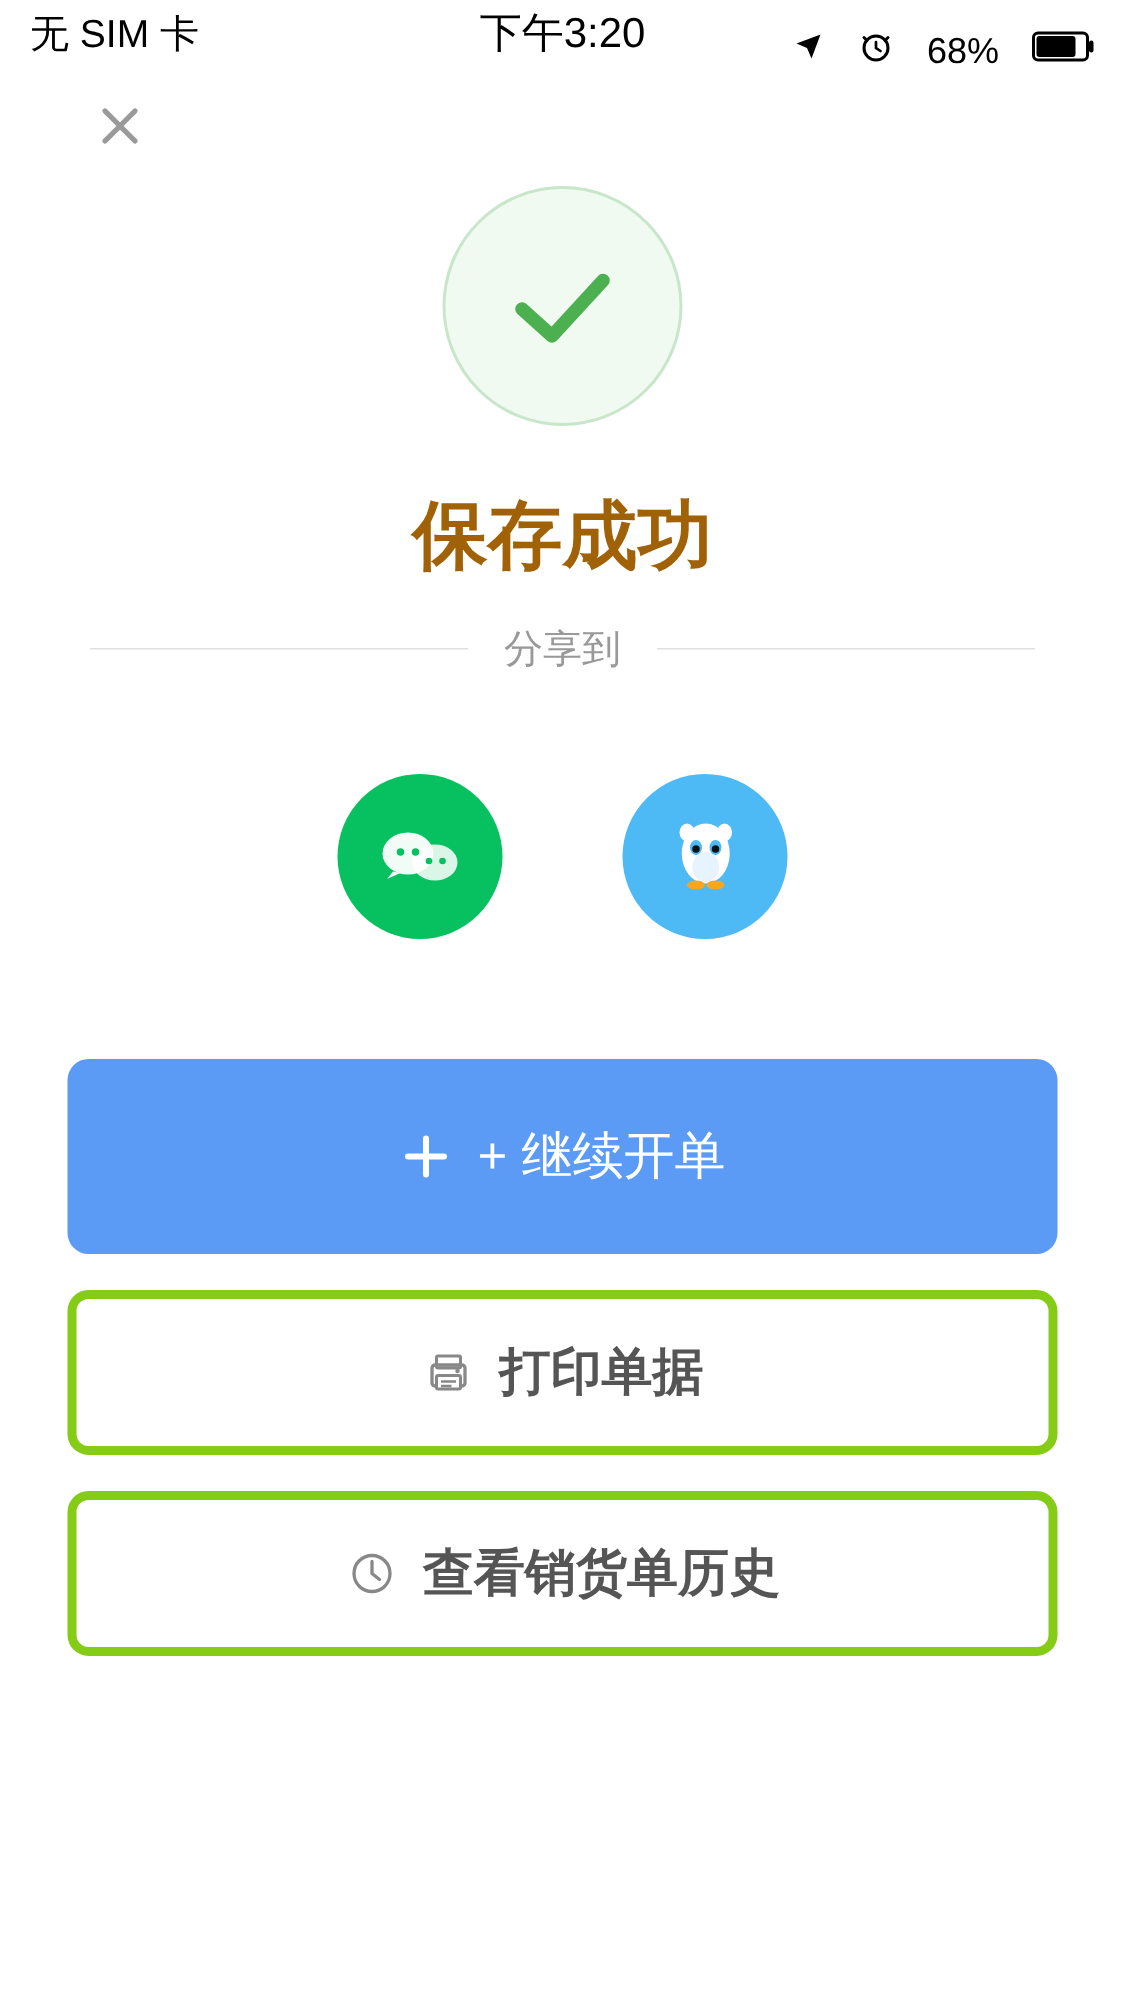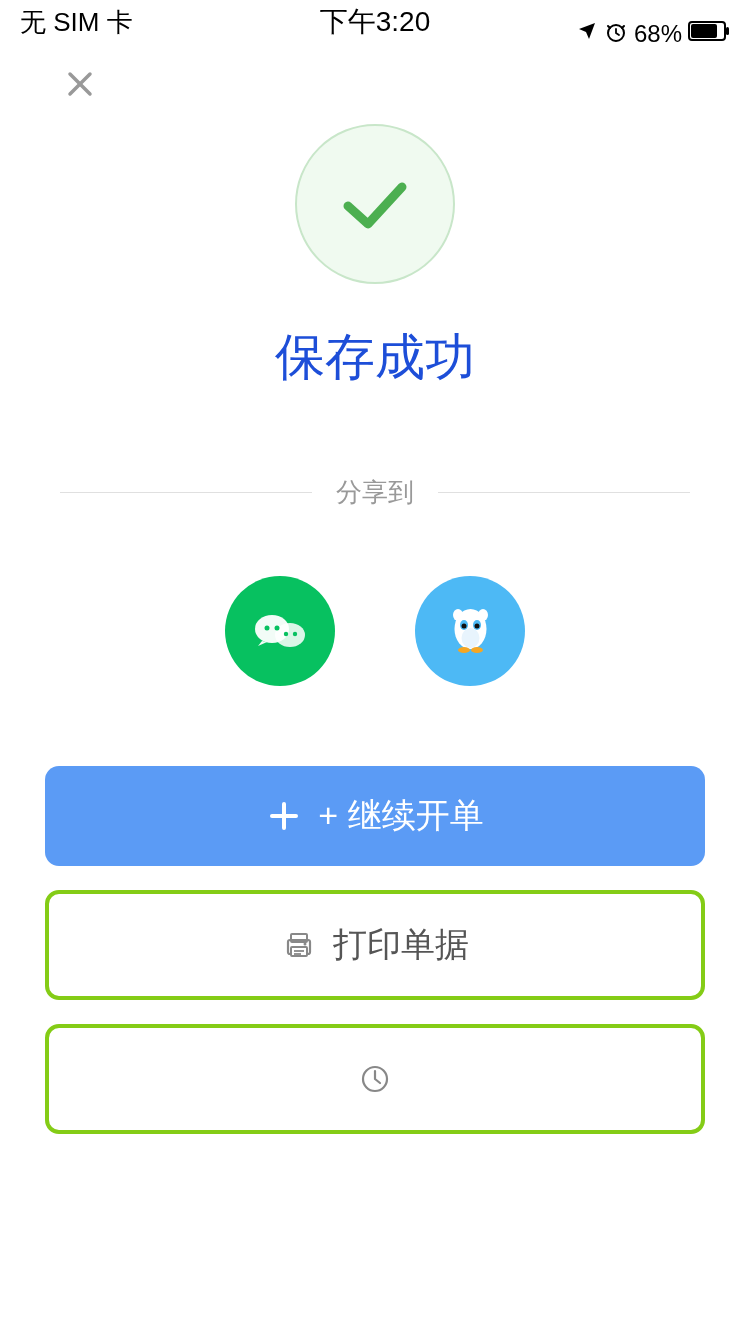--- a/index.html
+++ b/index.html
@@ -33,21 +33,22 @@
     .status-center {
       font-size: 28px;
       font-weight: 400;
       color: #000;
       position: absolute;
       left: 50%;
       transform: translateX(-50%);
     }
     .status-right {
       display: flex;
-      gap: 6px;
+      align-items: center;
+      gap: 22px;
       font-size: 24px;
       color: #000;
       margin-top: 25px;
     }
 
     
     .close-btn {
       position: absolute;
       top: 54px;
       left: 50px;
@@ -84,23 +85,23 @@
       margin-bottom: 40px;
     }
     .success-circle svg {
       width: 90px;
       height: 90px;
     }
 
     
     .success-title {
       font-size: 50px;
-      font-weight: 400;
-      color: #1d4ed8;
-      margin-bottom: 84px;
+      font-weight: 700;
+      color: #a16207;
+      margin-bottom: 24px;
     }
 
     
     .share-divider {
       width: 100%;
       display: flex;
       align-items: center;
       padding: 0 60px;
       margin-bottom: 66px;
     }
@@ -144,45 +145,46 @@
     
     .action-buttons {
       width: 100%;
       padding: 0 45px;
       display: flex;
       flex-direction: column;
       gap: 24px;
     }
     .btn-primary {
       width: 100%;
-      height: 100px;
+      height: 130px;
       border-radius: 14px;
       background: #5b9bf5;
       border: none;
       cursor: pointer;
       display: flex;
       align-items: center;
       justify-content: center;
       gap: 16px;
       font-size: 34px;
       color: #fff;
     }
     .btn-secondary {
       width: 100%;
       height: 110px;
       border-radius: 14px;
       background: #fff;
-      border: 4px solid #84cc16;
+      border: 6px solid #84cc16;
       cursor: pointer;
       display: flex;
       align-items: center;
       justify-content: center;
       gap: 16px;
       font-size: 34px;
       color: #555;
+      font-weight: bold;
     }
     .btn-icon {
       display: flex;
       align-items: center;
     }
     .btn-icon svg {
       width: 36px;
       height: 36px;
     }
   </style>
@@ -318,16 +320,17 @@
       <span>打印单据</span>
     </button>
 
     <button class="btn-secondary">
       <span class="btn-icon">
         <svg viewBox="0 0 36 36" fill="none">
           <circle cx="18" cy="18" r="12" stroke="#888" stroke-width="2.2"></circle>
           <path d="M18 10v8l5 4" stroke="#888" stroke-width="2.2" stroke-linecap="round" stroke-linejoin="round"></path>
         </svg>
       </span>
+      <span>查看销货单历史</span>
     </button>
 
   </div>
 </div>
 
 </body></html>

